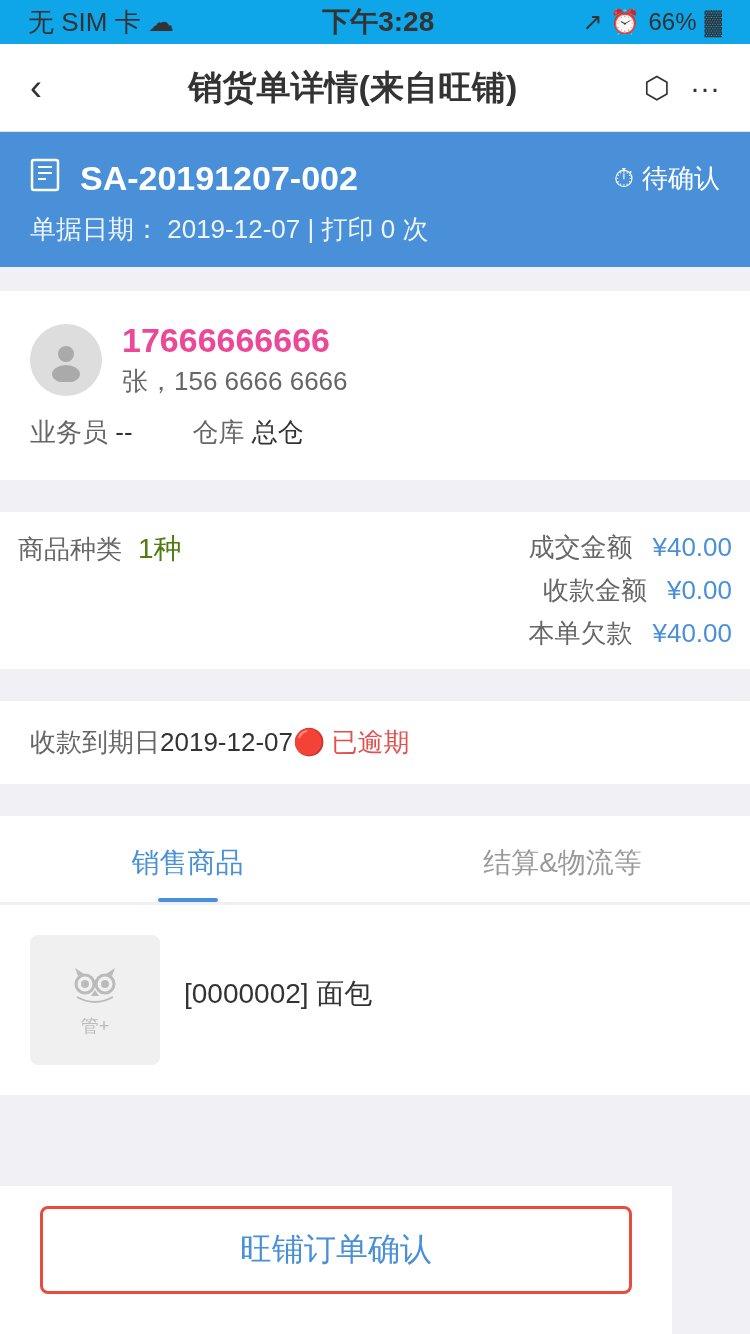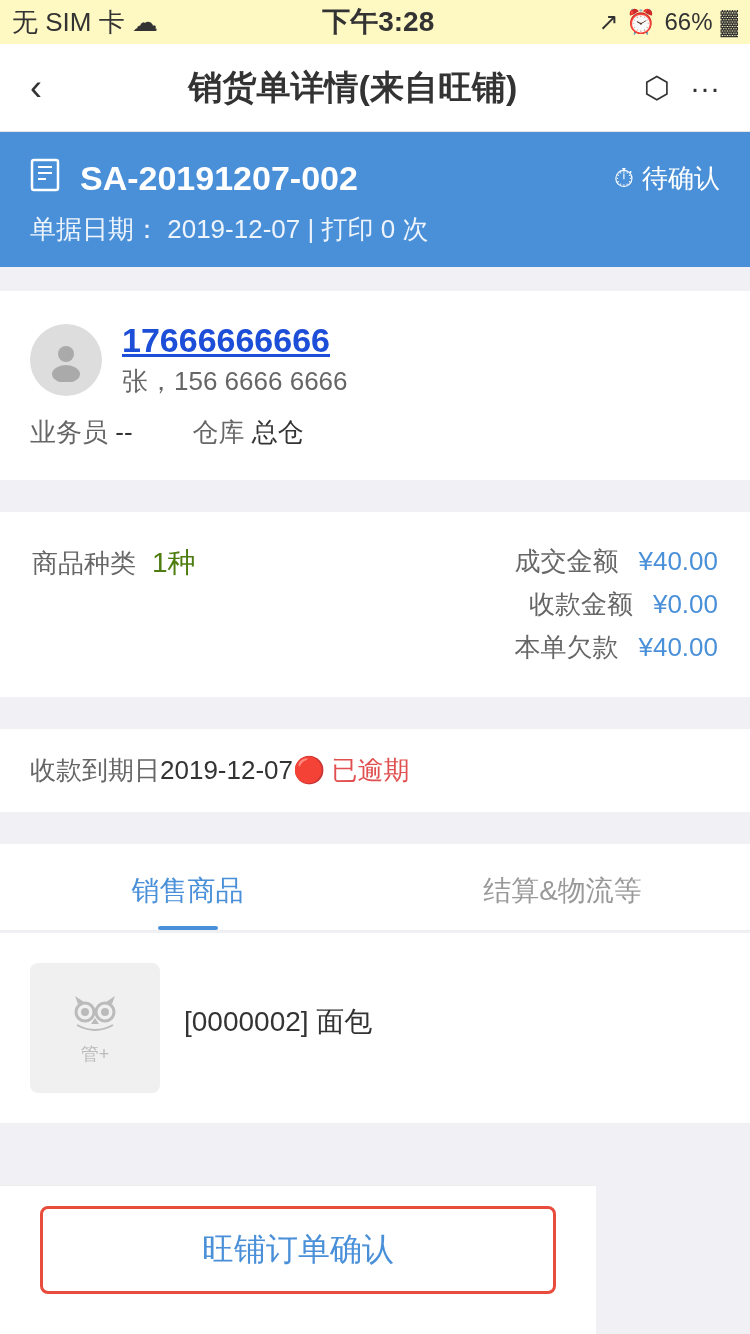--- a/index.html
+++ b/index.html
@@ -10,25 +10,25 @@
       background: #f0f0f5;
       font-family: -apple-system, "PingFang SC", "Helvetica Neue", sans-serif;
       font-size: 28px;
       color: #333;
       position: relative;
     }
 
     
     .status-bar {
       height: 44px;
-      background: #fef9c3;
+      background: #0ea5e9;
       display: flex;
       align-items: center;
       justify-content: space-between;
-      padding: 0 12px;
+      padding: 0 28px;
       font-size: 26px;
       font-weight: 500;
     }
     .status-left { display: flex; align-items: center; gap: 10px; }
     .status-center { font-size: 28px; font-weight: 600; }
     .status-right { display: flex; align-items: center; gap: 8px; font-size: 24px; }
 
     
     .nav-bar {
       height: 88px;
@@ -112,22 +112,21 @@
       background: #ddd;
       display: flex;
       align-items: center;
       justify-content: center;
       flex-shrink: 0;
     }
     .customer-avatar svg { width: 44px; height: 44px; fill: #aaa; }
     .customer-name {
       font-size: 34px;
       font-weight: 600;
-      color: #1d4ed8;
-      text-decoration: underline;
+      color: #ec4899;
     }
     .customer-sub {
       font-size: 26px;
       color: #666;
       margin-top: 4px;
     }
     .customer-meta {
       display: flex;
       gap: 60px;
       margin-top: 8px;
@@ -136,21 +135,21 @@
       font-size: 26px;
       color: #666;
     }
     .meta-value {
       color: #333;
     }
 
     
     .summary-section {
       background: #fff;
-      padding: 32px;
+      padding: 18px;
       margin-bottom: 16px;
       display: flex;
       align-items: flex-start;
     }
     .summary-left {
       flex: 1;
       display: flex;
       align-items: center;
       gap: 16px;
     }
@@ -260,21 +259,21 @@
     .empty-space {
       background: #f0f0f5;
       height: 240px;
     }
 
     
     .bottom-btn-area {
       position: fixed;
       bottom: 0;
       left: 0;
-      width: 596px;
+      width: 672px;
       background: #fff;
       padding: 20px 40px 40px;
       border-top: 1px solid #eee;
     }
     .confirm-btn {
       width: 100%;
       height: 88px;
       border: 3px solid #e74c3c;
       border-radius: 8px;
       background: #fff;

